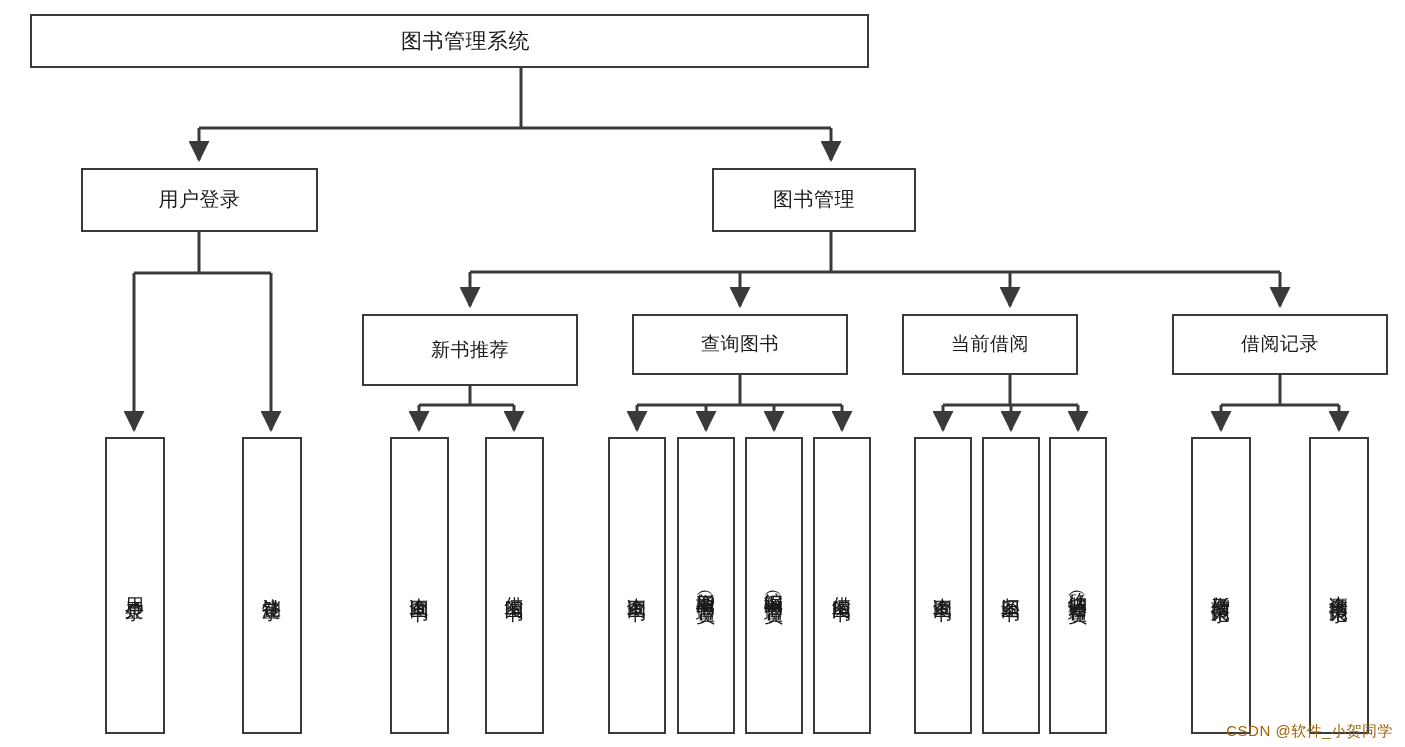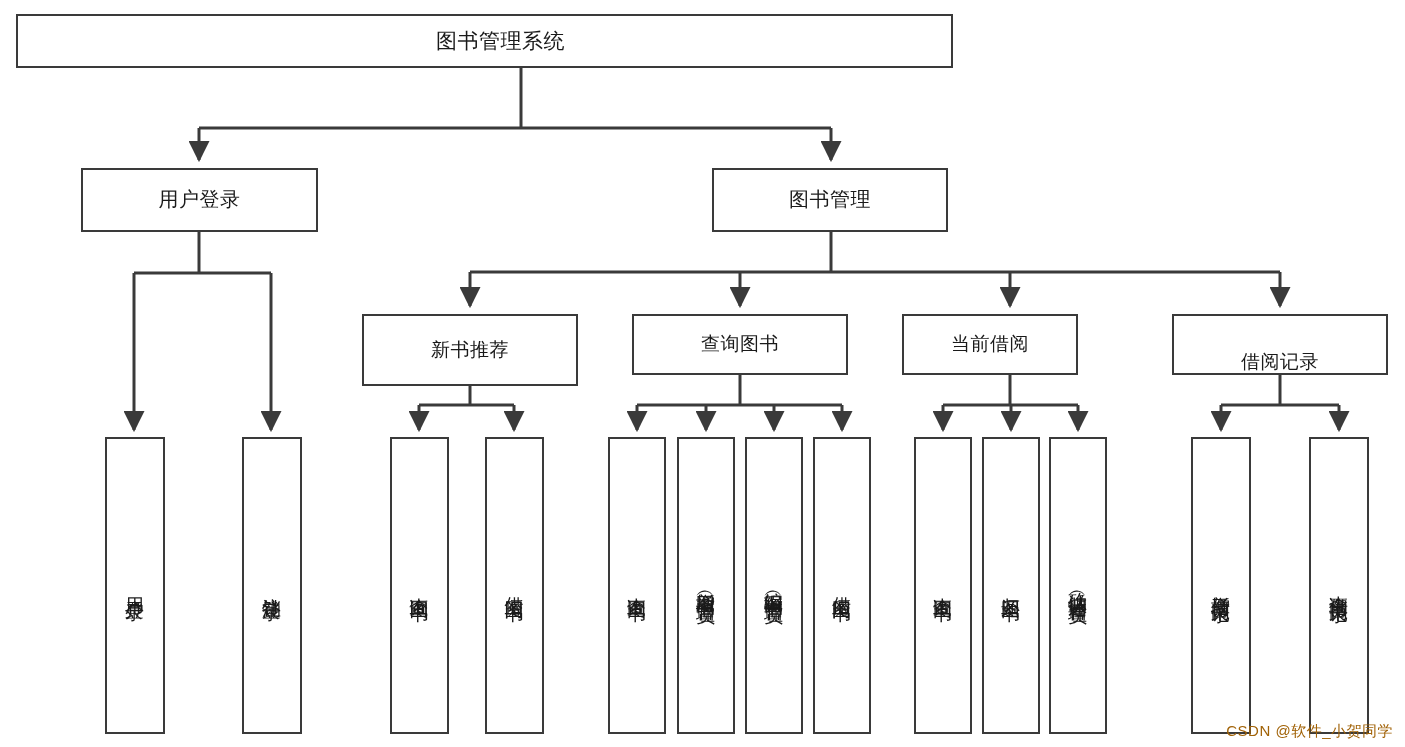--- a/index.html
+++ b/index.html
@@ -118,41 +118,41 @@
       <path d="M 1011 405 L 1011 430" marker-end="url(#arrow)"></path>
       <path d="M 1078 405 L 1078 430" marker-end="url(#arrow)"></path>
 
       <path d="M 1280 375 L 1280 405"></path>
       <path d="M 1221 405 L 1339 405"></path>
       <path d="M 1221 405 L 1221 430" marker-end="url(#arrow)"></path>
       <path d="M 1339 405 L 1339 430" marker-end="url(#arrow)"></path>
     </g>
   </svg>
 
-  <div class="node root" style="left:16px; top:14px; width:937px; height:54px;padding-left:32px;">
+  <div class="node root" style="left:30px; top:14px; width:839px; height:54px;padding-left:32px;">
     <span class="label">图书管理系统</span>
   </div>
 
   <div class="node level1" style="left:81px; top:168px; width:237px; height:64px;">
     <span class="label">用户登录</span>
   </div>
-  <div class="node level1" style="left:712px; top:168px; width:236px; height:64px;">
+  <div class="node level1" style="left:712px; top:168px; width:204px; height:64px;">
     <span class="label">图书管理</span>
   </div>
 
   <div class="node level2" style="left:362px; top:314px; width:216px; height:72px;">
     <span class="label">新书推荐</span>
   </div>
   <div class="node level2" style="left:632px; top:314px; width:216px; height:61px;">
     <span class="label">查询图书</span>
   </div>
   <div class="node level2" style="left:902px; top:314px; width:176px; height:61px;">
     <span class="label">当前借阅</span>
   </div>
-  <div class="node level2" style="left:1172px; top:314px; width:216px; height:61px;align-items:flex-end;">
+  <div class="node level2" style="left:1172px; top:314px; width:216px; height:61px;">
     <span class="label">借阅记录</span>
   </div>
 
   <div class="node leaf" style="left:105px; top:437px; width:60px; height:297px;">
     <span class="label">用户登录</span>
   </div>
   <div class="node leaf" style="left:242px; top:437px; width:60px; height:297px;">
     <span class="label">注销登录</span>
   </div>
 

